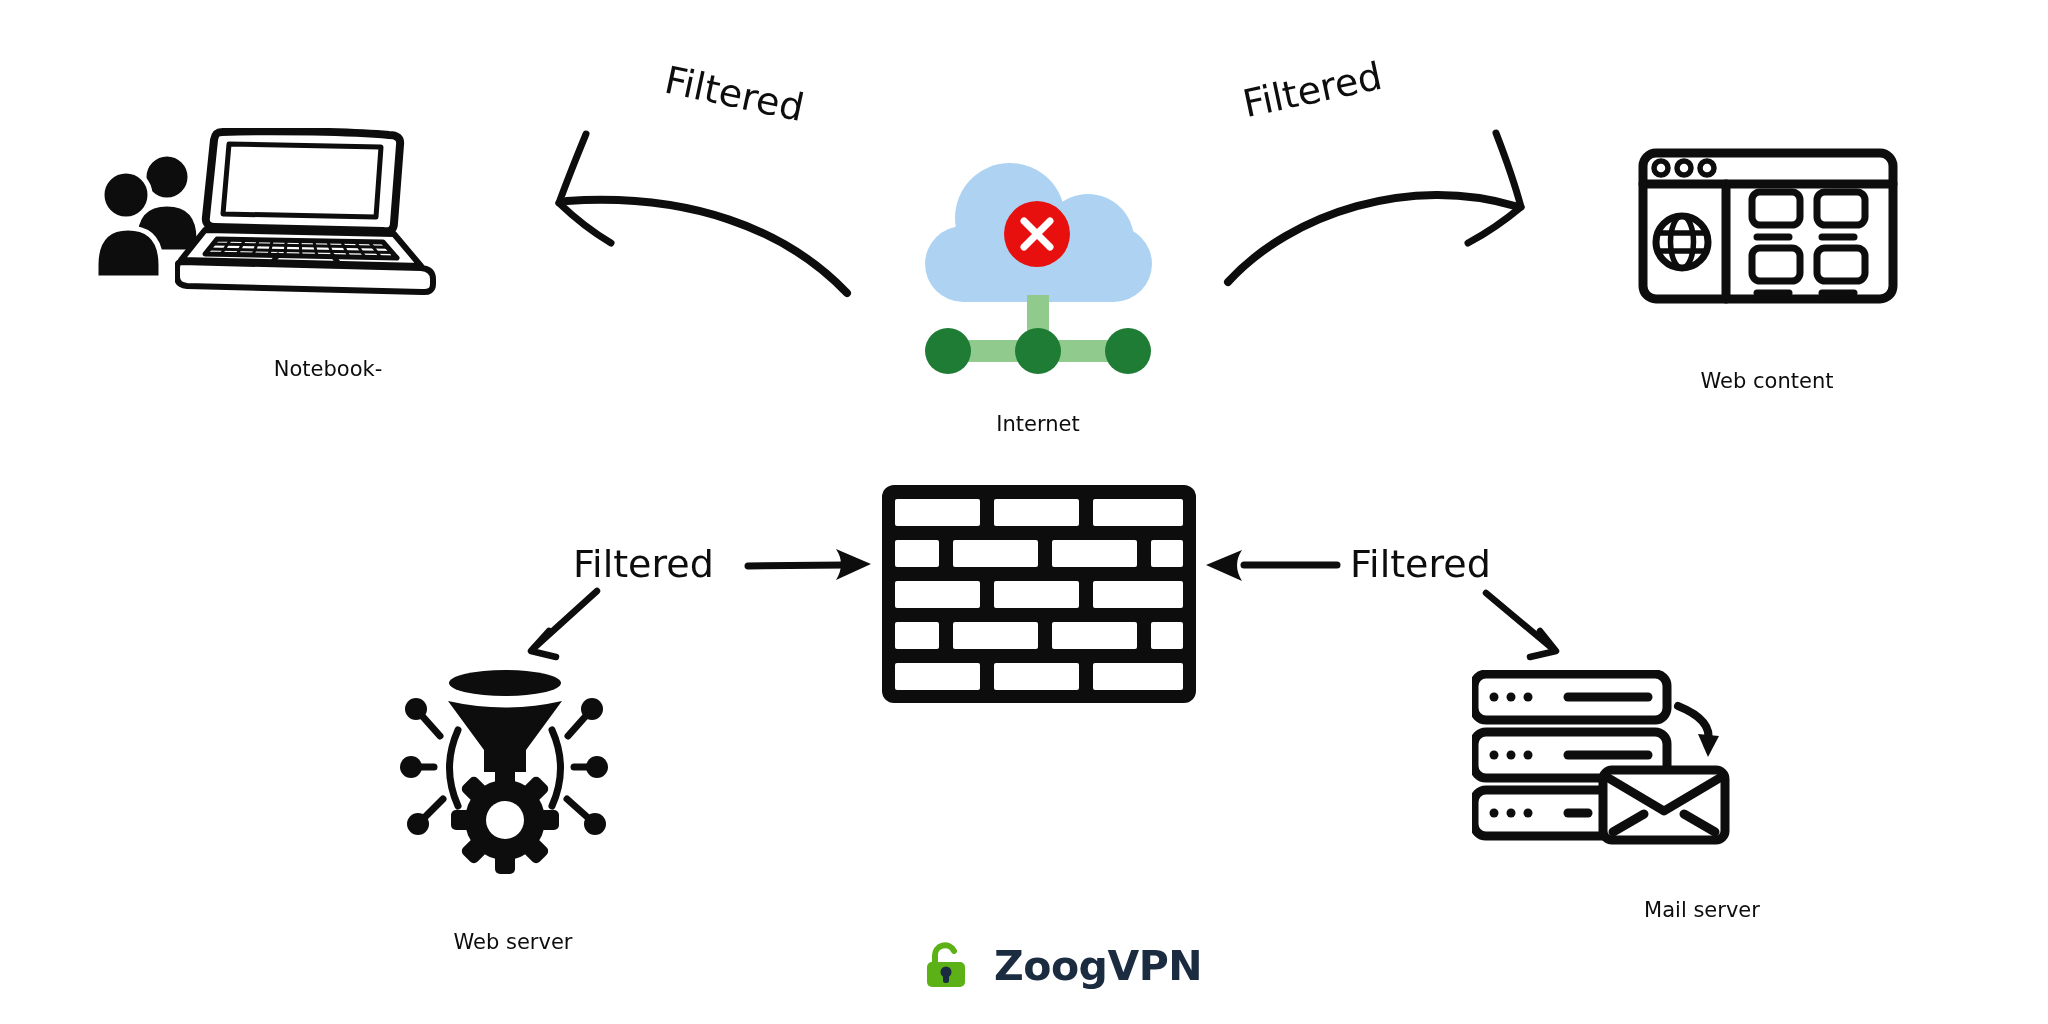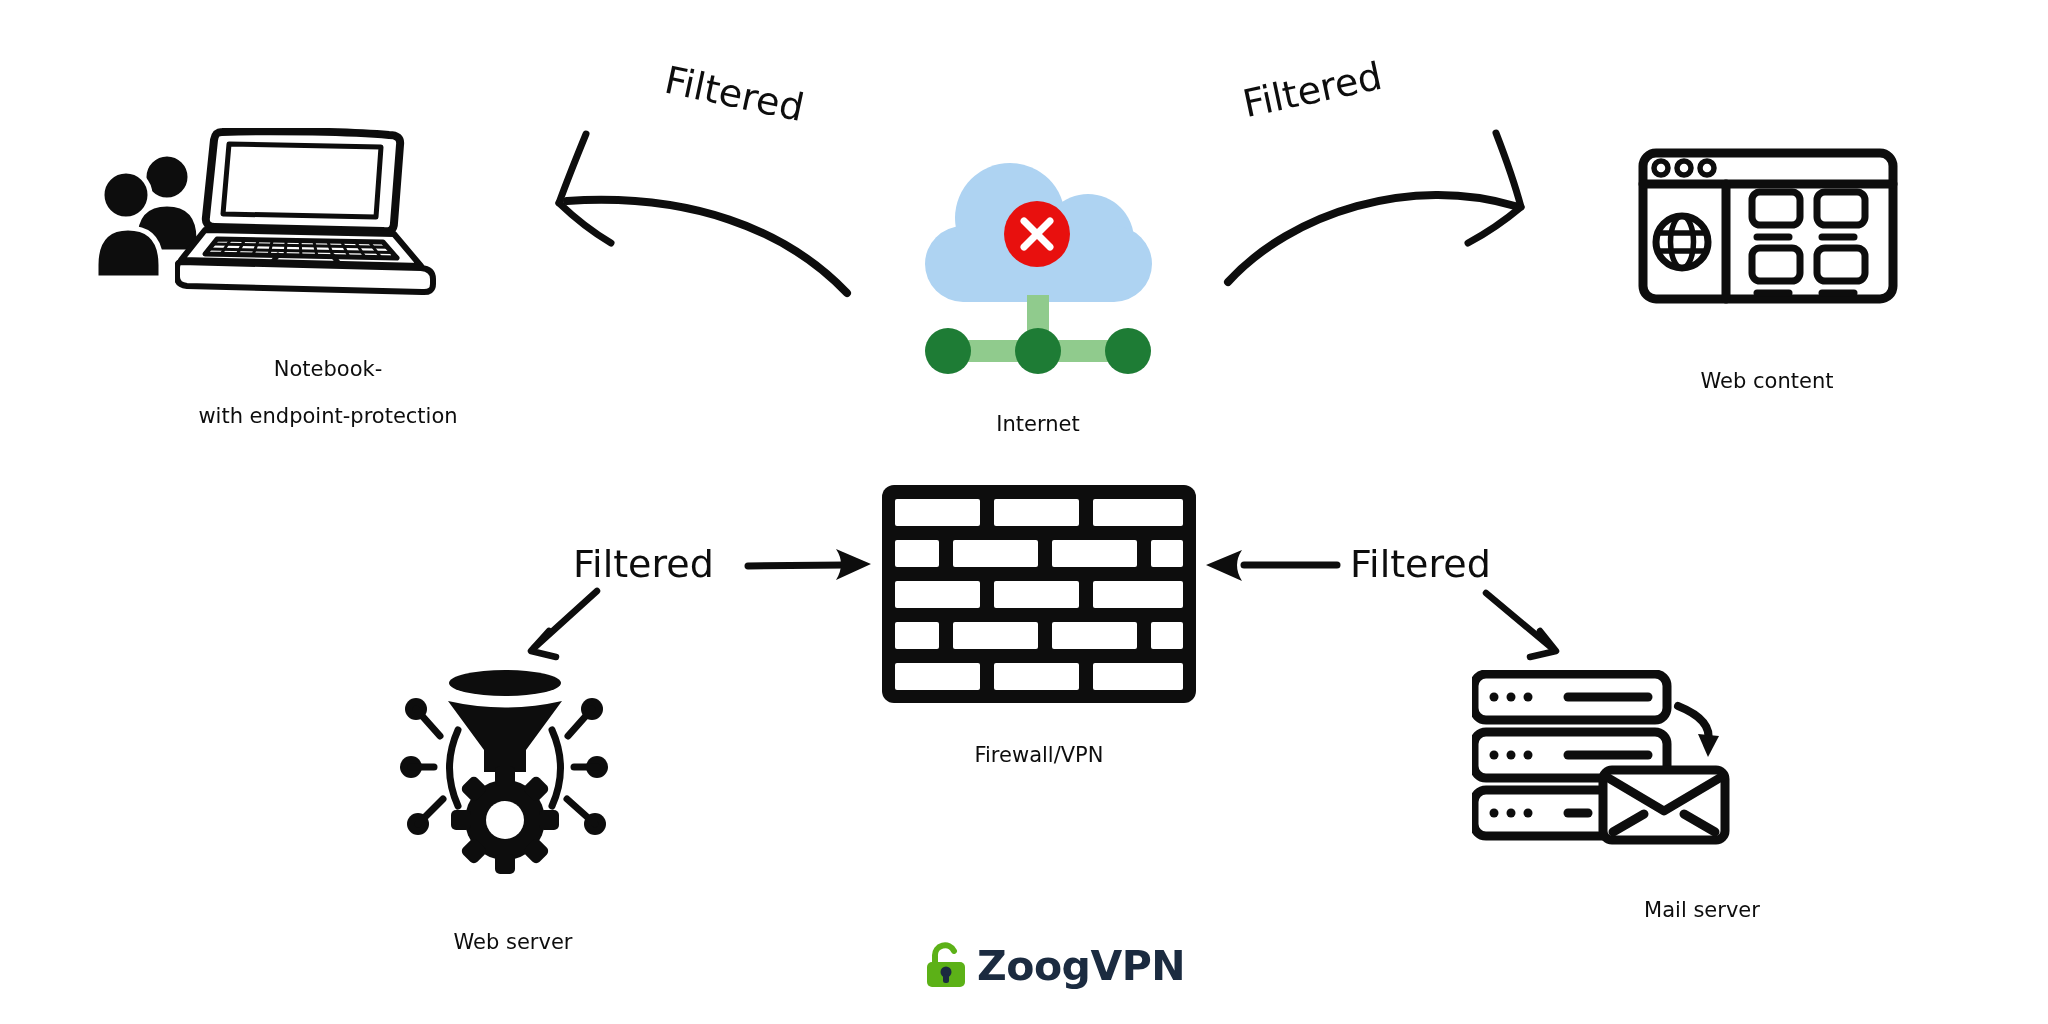--- a/index.html
+++ b/index.html
@@ -26,21 +26,21 @@
     position:absolute;
     font-size:38px;
     color:var(--ink,#0d0d0d);
     white-space:nowrap;
   }
   .rot-cw{transform:rotate(12deg);}
   .rot-ccw{transform:rotate(-12deg);}
   .logo{
     position:absolute;
     left:924px;top:942px;
-    display:flex;align-items:flex-end;gap:9px;
+    display:flex;align-items:flex-end;gap:26px;
   }
   .logo-text{
     font-size:41px;
     font-weight:700;
     letter-spacing:-0.5px;
     color:var(--logo-navy,#1b2b40);
   }
   svg{display:block;}
   .arrows{pointer-events:none;}
 </style>
@@ -82,21 +82,20 @@
             <line x1="34" y1="121" x2="217.2" y2="124.6"></line>
         </g>
         <path d="M 103 127 L 96 136" stroke-width="5" fill="none"></path>
         <path d="M 158 128 L 165 137" stroke-width="5" fill="none"></path>
         <path d="M 6 134 L 246 140 Q 258 141 258 151 L 258 156 Q 258 165 247 164 L 12 158 Q 2 157 2 149 L 2 141 Q 2 134 6 134 Z" stroke-width="6"></path>
       </g>
     </svg>
   </div>
   <div class="label notebook-label" style="left:118px;top:346px;width:420px;">
     <span class="line">Notebook-</span>
-    <span class="line">with endpoint-protection</span>
   </div>
 
   <div class="abs" style="left:920px;top:150px;">
     <svg width="236" height="230" viewBox="0 0 236 230">
       <g fill="var(--cloud-blue,#aed3f2)">
         <circle cx="90" cy="68" r="55"></circle>
         <circle cx="168" cy="90" r="46"></circle>
         <rect x="5" y="76" width="227" height="76" rx="38"></rect>
       </g>
       <g fill="var(--link-green,#90cb8d)">
@@ -168,21 +167,20 @@
         <rect x="13" y="137" width="44" height="27" rx="2"></rect>
           <rect x="71" y="137" width="85" height="27" rx="2"></rect>
           <rect x="170" y="137" width="85" height="27" rx="2"></rect>
           <rect x="269" y="137" width="32" height="27" rx="2"></rect>
         <rect x="13" y="178" width="85" height="27" rx="2"></rect>
           <rect x="112" y="178" width="85" height="27" rx="2"></rect>
           <rect x="211" y="178" width="90" height="27" rx="2"></rect>
       </g>
     </svg>
   </div>
-  <div class="label" style="left:914px;top:735px;width:250px;">Firewall/VPN</div>
 
   <div class="abs" style="left:400px;top:668px;">
     <svg width="212" height="208" viewBox="0 0 212 208">
       <g fill="var(--ink,#0d0d0d)">
         <ellipse cx="105" cy="15" rx="56" ry="13"></ellipse>
         <path d="M 48 33 Q 105 46 162 33 L 126 82 L 126 104 L 84 104 L 84 82 Z"></path>
         <g>
           <circle cx="16" cy="41" r="11"></circle>
             <circle cx="11" cy="99" r="11"></circle>
             <circle cx="18" cy="156" r="11"></circle>

